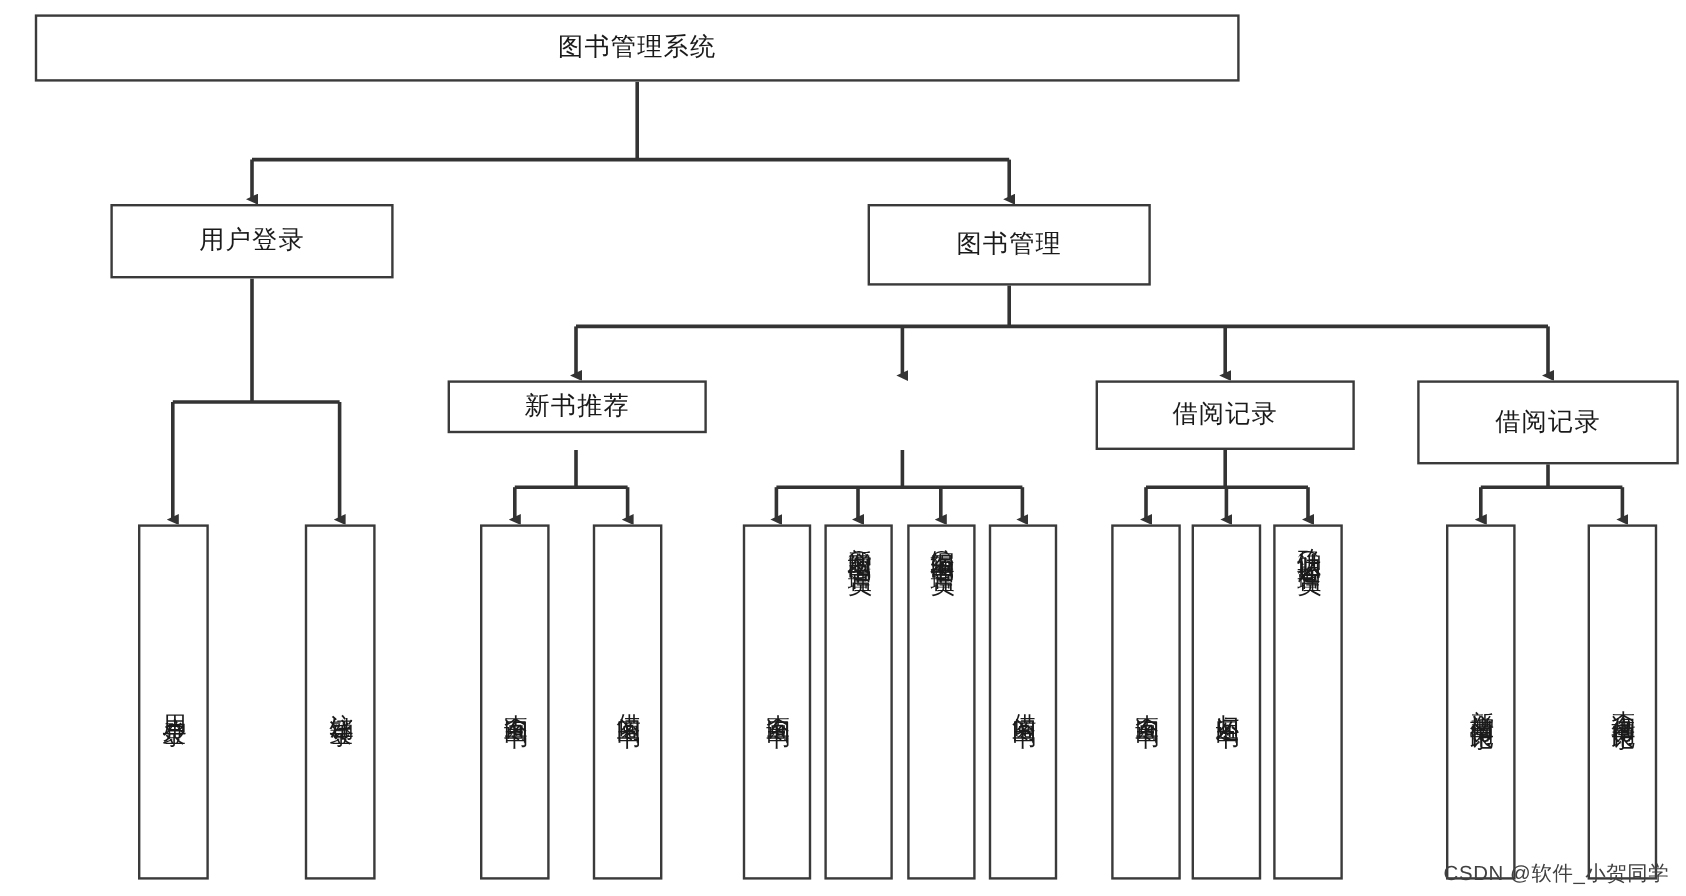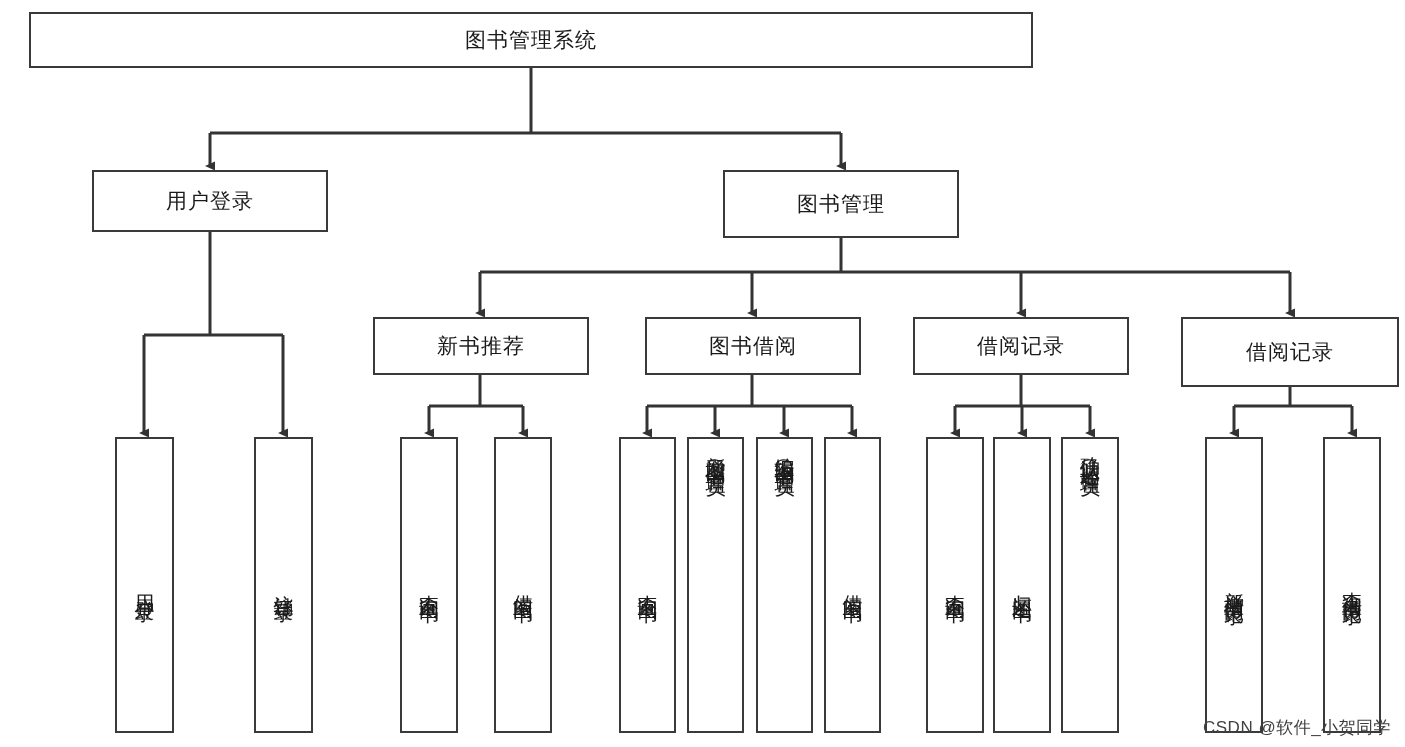--- a/index.html
+++ b/index.html
@@ -132,25 +132,22 @@
     <span class="node-label">图书管理系统</span>
   </div>
 
   <div class="node node-h" style="left:81px; top:170px; width:236px; height:62px;">
     <span class="node-label">用户登录</span>
   </div>
   <div class="node node-h" style="left:712px; top:170px; width:236px; height:68px;">
     <span class="node-label">图书管理</span>
   </div>
 
-  <div class="node node-h" style="left:362px; top:317px; width:216px; height:58px;">
+  <div class="node node-h" style="left:362px; top:317px; width:216px; height:44px;">
     <span class="node-label">新书推荐</span>
-  </div>
-  <div class="node node-h" style="left:634px; top:317px; width:216px; height:58px;">
-    <span class="node-label">图书借阅</span>
   </div>
   <div class="node node-h" style="left:902px; top:317px; width:216px; height:58px;">
     <span class="node-label">借阅记录</span>
   </div>
   <div class="node node-h" style="left:1170px; top:317px; width:218px; height:70px;">
     <span class="node-label">借阅记录</span>
   </div>
 
   <div class="node node-v v-center" style="left:104px; top:437px; width:59px; height:296px;">
     <span class="node-label">用户登录</span>

